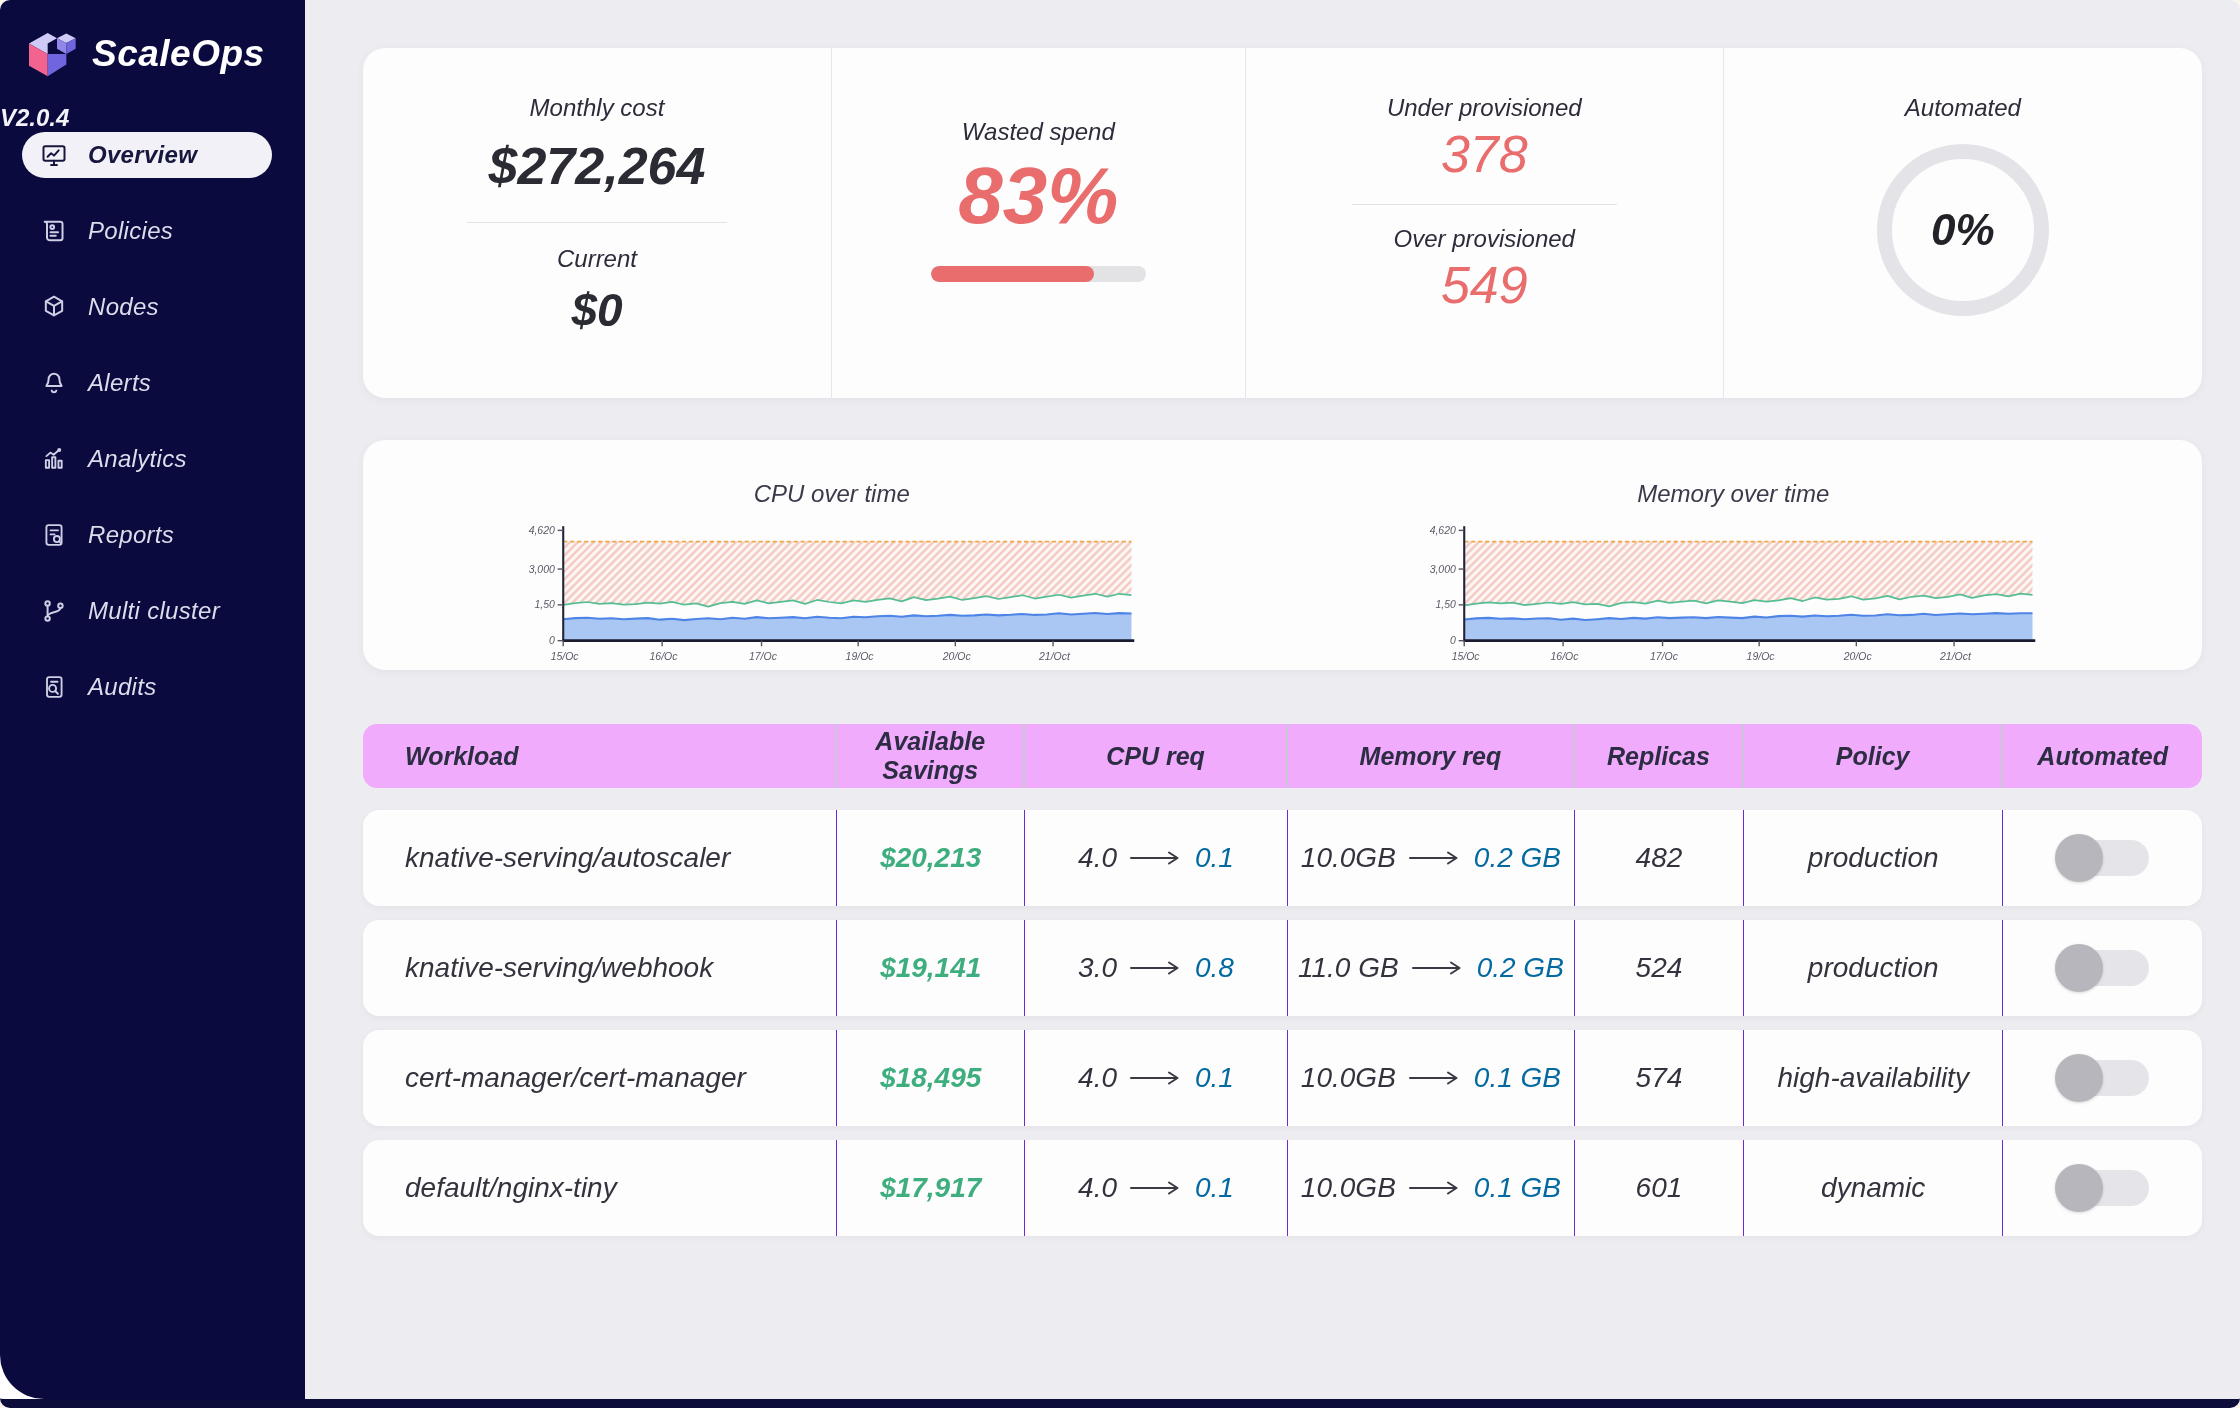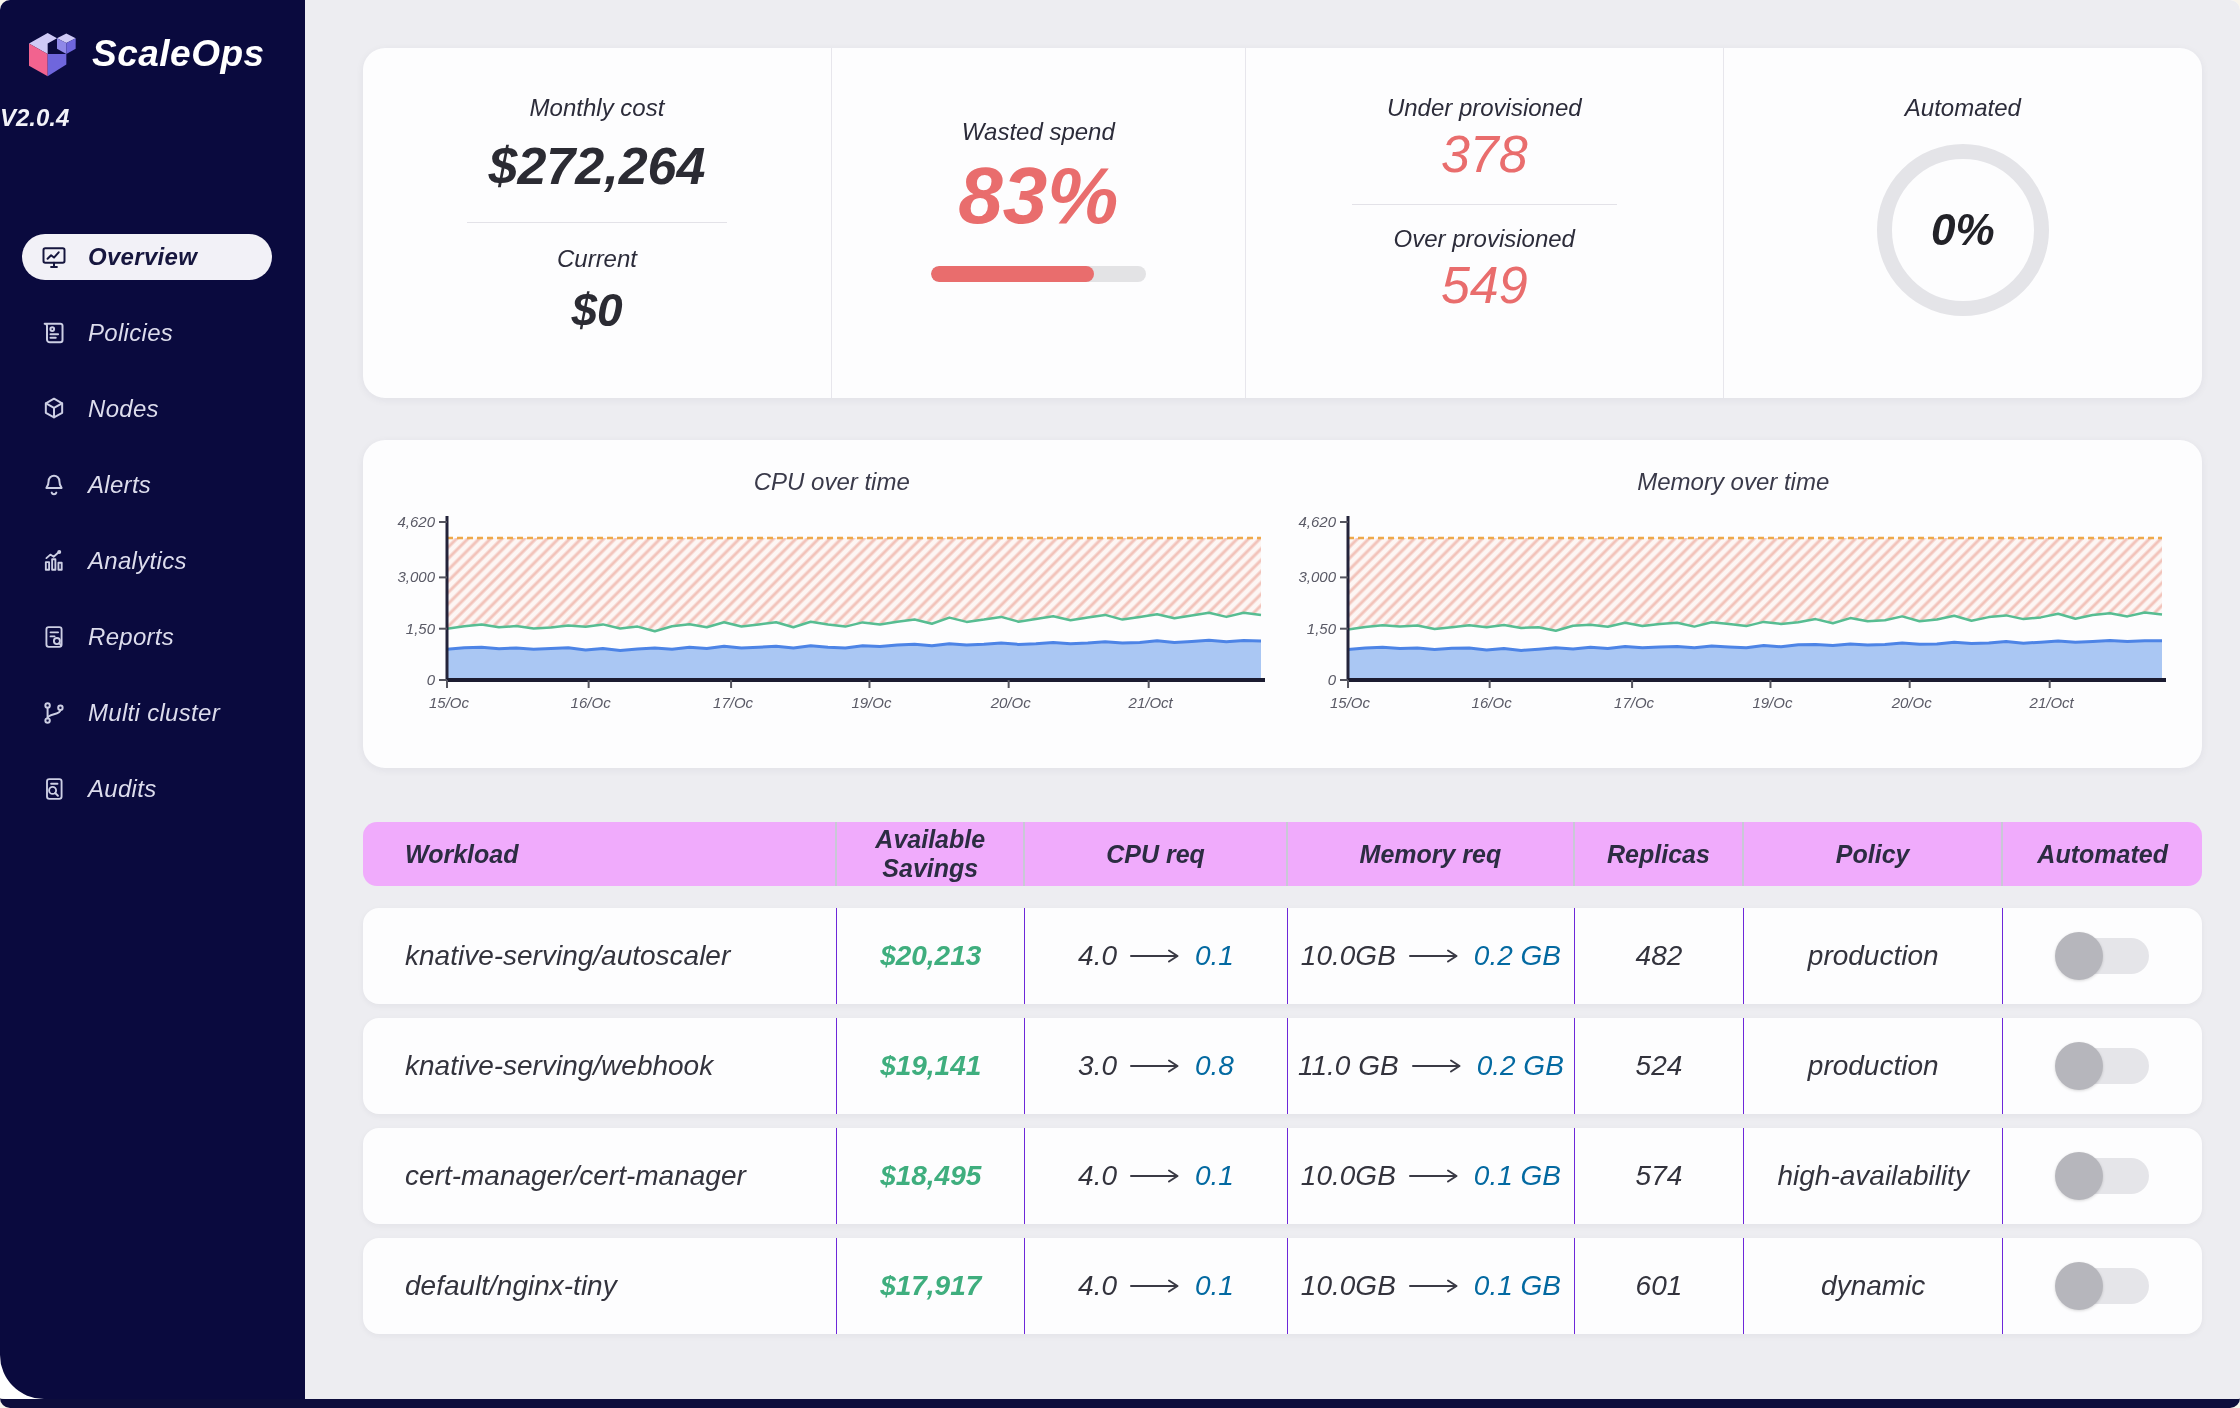--- a/index.html
+++ b/index.html
@@ -20,21 +20,21 @@
   
   .sidebar {
     width:305px; background:#0a0a3e; color:#e8e8f2;
     border-bottom-left-radius:44px;
     padding:26px 0 0 0; flex-shrink:0;
   }
   .brand { display:flex; align-items:center; gap:14px; padding-left:22px; }
   .brand-logo { width:56px; height:56px; }
   .brand-name { font-size:37px; font-weight:700; color:#ffffff; letter-spacing:.5px; }
   .version { margin-top:22px; font-size:24px; font-weight:700; color:#f2f2f8; }
-  .nav { margin-top:102px; display:flex; flex-direction:column; gap:30px; padding:0 22px; }
+  .nav { display:flex; flex-direction:column; gap:30px; padding:0 22px; }
   .nav-item {
     display:flex; align-items:center; gap:20px;
     height:46px; padding:0 18px; border-radius:23px;
     color:#dcdcec; cursor:pointer;
   }
   .nav-item .nav-ic { width:28px; height:28px; flex-shrink:0; color:#cdcfe4; }
   .nav-item .nav-label { font-size:24px; font-weight:500; letter-spacing:.3px; }
   .nav-item.active { background:#f2f1f7; color:#16163e; width:250px; }
   .nav-item.active .nav-ic { color:#16163e; }
   .nav-item.active .nav-label { font-weight:700; }
@@ -68,21 +68,21 @@
   .red-num { font-size:52px; font-weight:500; color:#e96d6d; margin-top:6px; line-height:1.0; }
   .prov-div { width:265px; height:1px; background:#e3e2e8; margin:24px 0 20px; }
   .ring {
     width:172px; height:172px; border-radius:50%;
     border:15px solid #e4e4e8; margin-top:22px;
     display:flex; align-items:center; justify-content:center;
   }
   .ring-val { font-size:44px; font-weight:700; color:#222228; }
 
   
-  .charts-card { margin-top:42px; height:328px; display:flex; padding:28px 18px 0 18px; }
+  .charts-card { margin-top:42px; height:230px; display:flex; padding:40px 18px 0 18px; }
   .chart { flex:1; display:flex; flex-direction:column; align-items:center; min-width:0; }
   .chart-title { font-size:24px; font-weight:500; color:#3a3a4a; margin-bottom:14px; }
   .chart-svg { width:880px; height:212px; display:block; }
   .chart-svg text { font-family:"Liberation Sans","DejaVu Sans",sans-serif; }
 
   
   .wl-table { margin-top:54px; }
   .t-grid { display:grid; grid-template-columns:25.8% 10.2% 14.3% 15.6% 9.2% 14.1% 10.8%; }
   .t-head {
     background:#f0abfc; border-radius:14px; height:64px; align-items:stretch;

